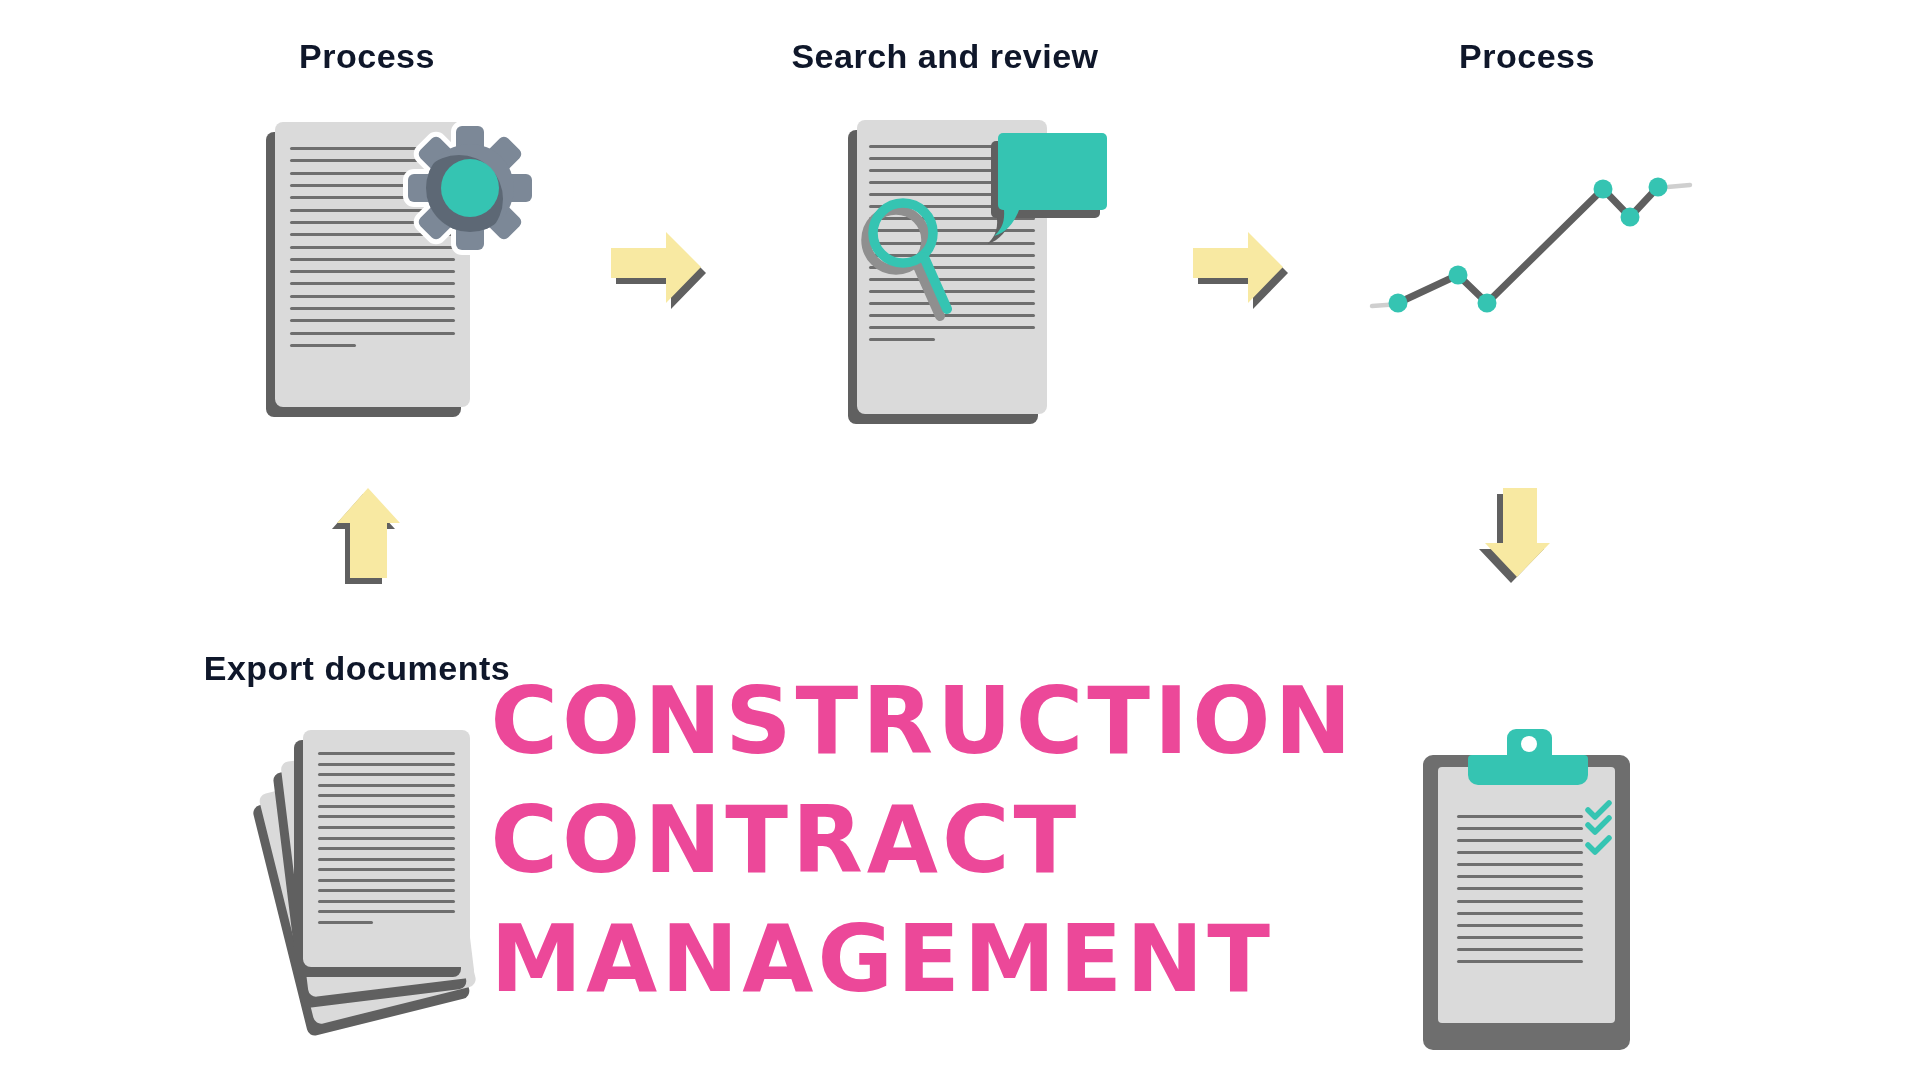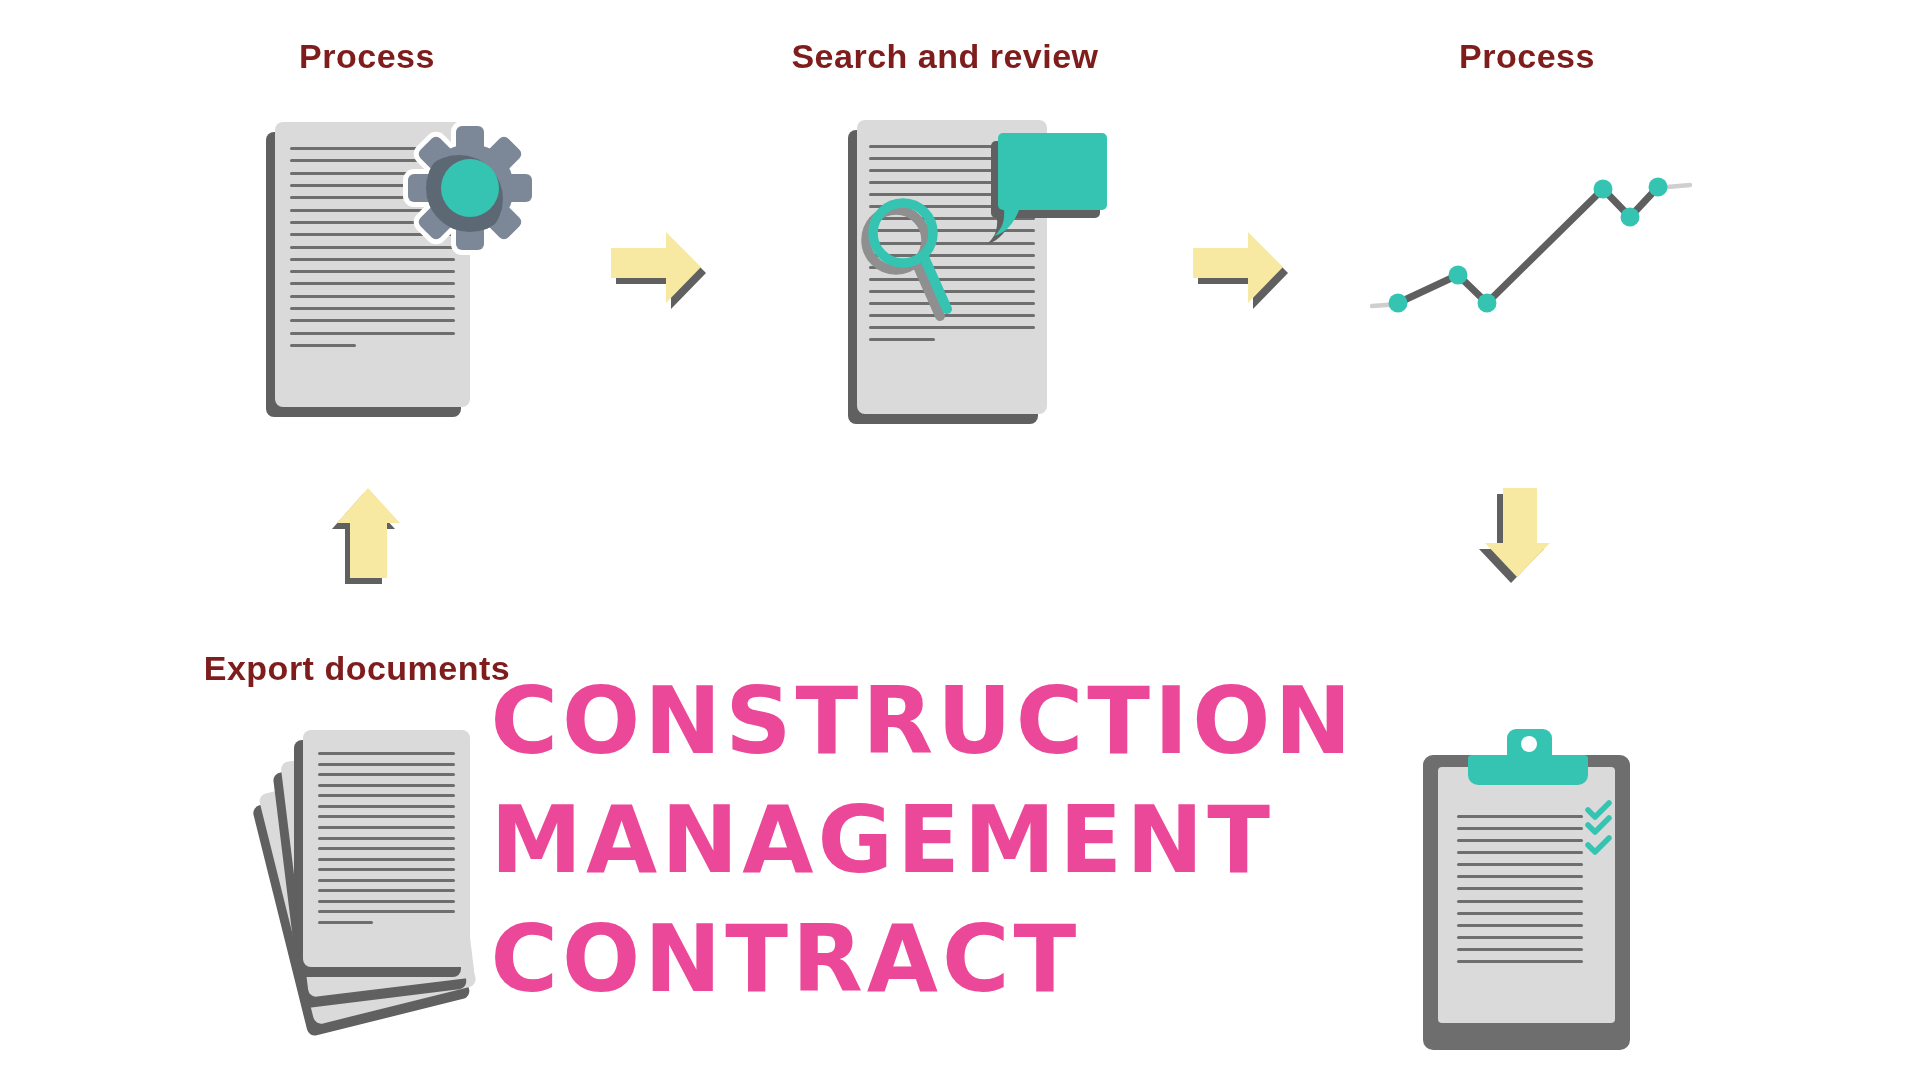--- a/index.html
+++ b/index.html
@@ -1,21 +1,21 @@
 <!DOCTYPE html>
 <html><head>
 <meta charset="utf-8">
 <style>
   html,body{margin:0;padding:0;background:#ffffff;}
   .canvas{position:relative;width:1920px;height:1080px;background:#ffffff;overflow:hidden;
           font-family:"Liberation Sans",sans-serif;}
 
   
   .label{position:absolute;transform:translate(-50%,-50%);font-weight:bold;font-size:34px;
-         color:#7f1d1d;letter-spacing:.5px;white-space:nowrap;}
+         color:#0f172a;letter-spacing:.5px;white-space:nowrap;}
 
   
   .doc{position:absolute;background:#dadada;border-radius:8px;box-shadow:-9px 10px 0 #606060;}
   .lines{position:absolute;display:flex;flex-direction:column;justify-content:space-between;}
   .lines b{display:block;width:100%;height:3px;border-radius:2px;background:#6e6e6e;}
   .lines b.short{width:40%;}
 
   
   .title{position:absolute;left:923px;top:662px;transform:translateX(-50%);text-align:left;
          font-family:"DejaVu Sans",sans-serif;font-weight:bold;font-size:92px;line-height:119px;
@@ -164,22 +164,22 @@
     <path d="M38,2 L70,37 L57,37 L57,92 L20,92 L20,37 L7,37 Z" fill="#f8e9a2"></path>
   </svg>
 
   <svg style="left:1477px;top:482px" width="80" height="105" viewBox="0 0 80 105">
     <path d="M26,6 L60,6 L60,61 L73,61 L40,95 L8,61 L26,61 Z" transform="translate(-6,6)" fill="#606060"></path>
     <path d="M26,6 L60,6 L60,61 L73,61 L40,95 L8,61 L26,61 Z" fill="#f8e9a2"></path>
   </svg>
 
   <div class="title">
     <div>CONSTRUCTION</div>
+    <div>CONTRACT</div>
     <div>MANAGEMENT</div>
-    <div>CONTRACT</div>
   </div>
 
   <div class="stack">
     <div class="stackpage sp3"></div>
     <div class="stackpage sp2"></div>
     <div class="stackpage">
       <div class="lines" style="left:15px;top:22px;right:15px;height:172px">
           <b></b>
           <b></b>
           <b></b>

